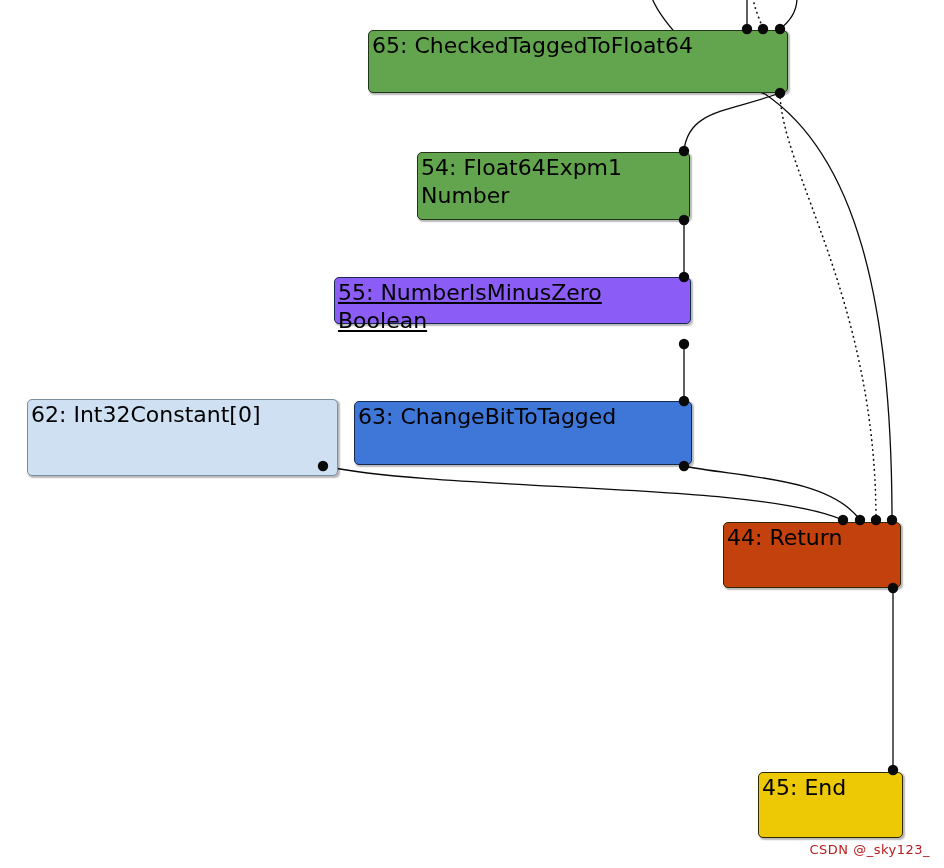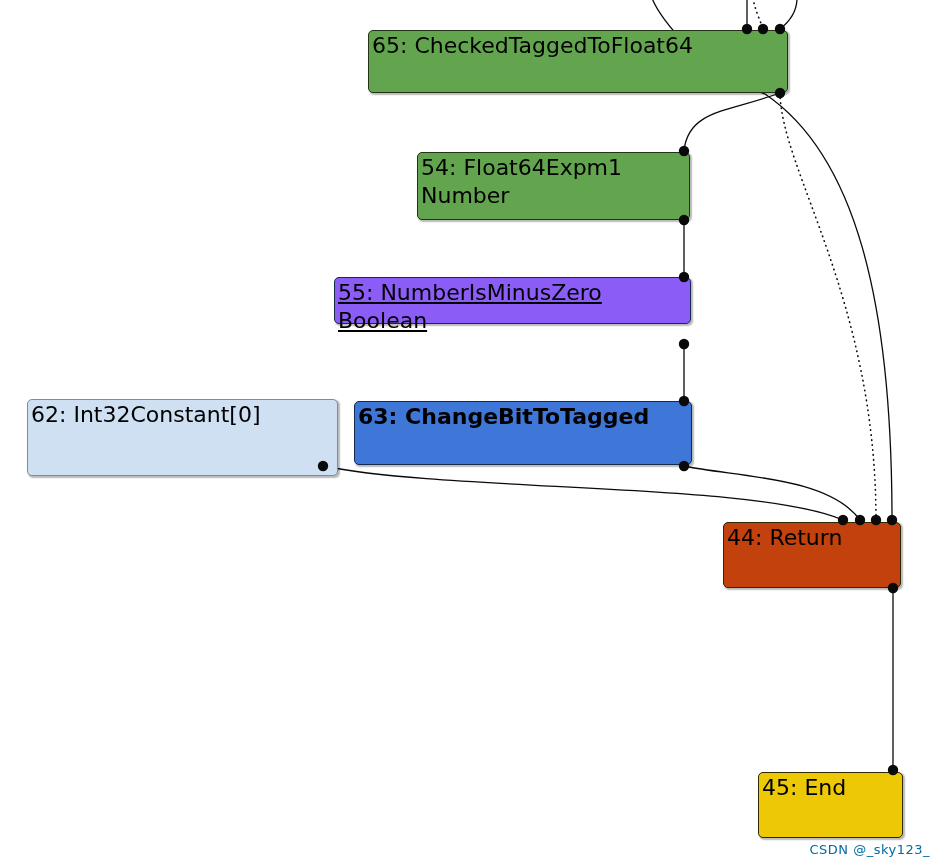--- a/index.html
+++ b/index.html
@@ -72,21 +72,21 @@
       <path d="M684,344 L684,401" fill="none" stroke="#0a0a0a" stroke-width="1.3"></path>
       <path d="M323,466 C450,492 755,482 843,520" fill="none" stroke="#0a0a0a" stroke-width="1.3"></path>
       <path d="M684,466 C735,477 828,476 860,520" fill="none" stroke="#0a0a0a" stroke-width="1.3"></path>
       <path d="M893,588 L893,770" fill="none" stroke="#0a0a0a" stroke-width="1.3"></path>
     </svg>
   <div id="nodes-layer">
       <div class="graph-node" style="left: 368px; top: 30px; width: 420px; height: 63px; background: rgb(99, 165, 78); border-color: rgb(34, 51, 24);"><span class="node-line">65: CheckedTaggedToFloat64</span></div>
       <div class="graph-node" style="left: 417px; top: 152px; width: 273px; height: 68px; background: rgb(99, 165, 78); border-color: rgb(34, 51, 24);"><span class="node-line">54: Float64Expm1</span><span class="node-line">Number</span></div>
       <div class="graph-node" style="left: 334px; top: 277px; width: 357px; height: 47px; background: #8b5cf6; border-color: rgb(22, 42, 80); text-decoration: underline;"><span class="node-line">55: NumberIsMinusZero</span><span class="node-line">Boolean</span></div>
       <div class="graph-node" style="left: 27px; top: 399px; width: 311px; height: 77px; background: rgb(207, 224, 242); border-color: rgb(125, 141, 160);"><span class="node-line">62: Int32Constant[0]</span></div>
-      <div class="graph-node" style="left: 354px; top: 401px; width: 338px; height: 64px; background: rgb(62, 119, 216); border-color: rgb(22, 42, 80); font-weight: bold;"><span class="node-line">63: ChangeBitToTagged</span></div>
+      <div class="graph-node" style="left: 354px; top: 401px; width: 338px; height: 64px; background: rgb(62, 119, 216); border-color: rgb(22, 42, 80);"><span class="node-line">63: ChangeBitToTagged</span></div>
       <div class="graph-node" style="left: 723px; top: 522px; width: 178px; height: 66px; background: #c2410c; border-color: rgb(46, 40, 3);"><span class="node-line">44: Return</span></div>
       <div class="graph-node" style="left: 758px; top: 772px; width: 145px; height: 66px; background: rgb(237, 201, 5); border-color: rgb(46, 40, 3);"><span class="node-line">45: End</span></div>
     </div>
   <svg id="dots-layer" width="944" height="868" viewBox="0 0 944 868">
       <circle cx="747" cy="29" r="5.2" fill="#0a0a0a" style="pointer-events: auto;"></circle>
       <circle cx="763" cy="29" r="5.2" fill="#0a0a0a" style="pointer-events: auto;"></circle>
       <circle cx="780" cy="29" r="5.2" fill="#0a0a0a" style="pointer-events: auto;"></circle>
       <circle cx="780" cy="93" r="5.2" fill="#0a0a0a" style="pointer-events: auto;"></circle>
       <circle cx="684" cy="151" r="5.2" fill="#0a0a0a" style="pointer-events: auto;"></circle>
       <circle cx="684" cy="220" r="5.2" fill="#0a0a0a" style="pointer-events: auto;"></circle>
@@ -95,14 +95,14 @@
       <circle cx="323" cy="466" r="5.2" fill="#0a0a0a" style="pointer-events: auto;"></circle>
       <circle cx="684" cy="401" r="5.2" fill="#0a0a0a" style="pointer-events: auto;"></circle>
       <circle cx="684" cy="466" r="5.2" fill="#0a0a0a" style="pointer-events: auto;"></circle>
       <circle cx="843" cy="520" r="5.2" fill="#0a0a0a" style="pointer-events: auto;"></circle>
       <circle cx="860" cy="520" r="5.2" fill="#0a0a0a" style="pointer-events: auto;"></circle>
       <circle cx="876" cy="520" r="5.2" fill="#0a0a0a" style="pointer-events: auto;"></circle>
       <circle cx="892" cy="520" r="5.2" fill="#0a0a0a" style="pointer-events: auto;"></circle>
       <circle cx="893" cy="588" r="5.2" fill="#0a0a0a" style="pointer-events: auto;"></circle>
       <circle cx="893" cy="770" r="5.2" fill="#0a0a0a" style="pointer-events: auto;"></circle>
     </svg>
-  <div id="watermark" style="color: #0369a1;">CSDN @_sky123_</div>
+  <div id="watermark" style="color: #b91c1c;">CSDN @_sky123_</div>
 </div>
 
 </body></html>

